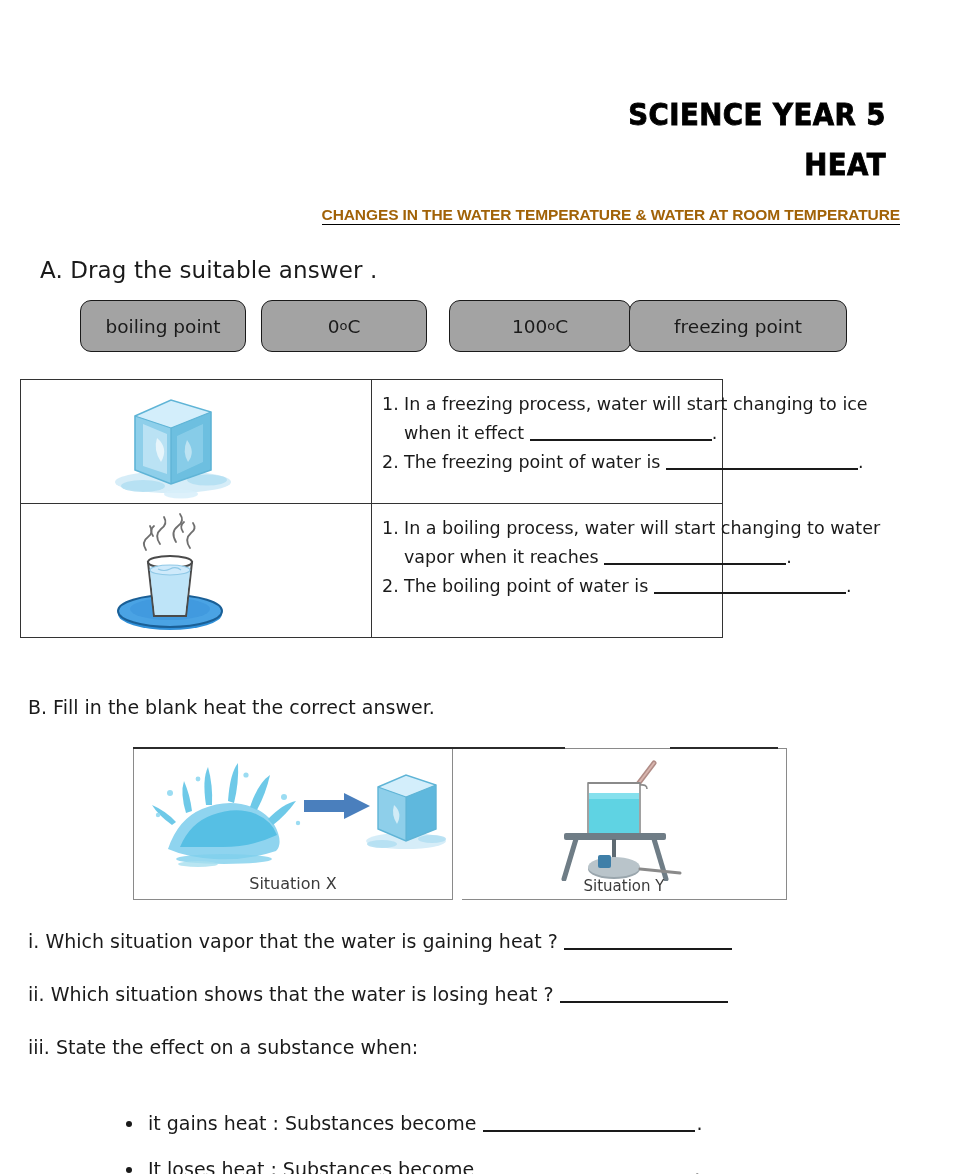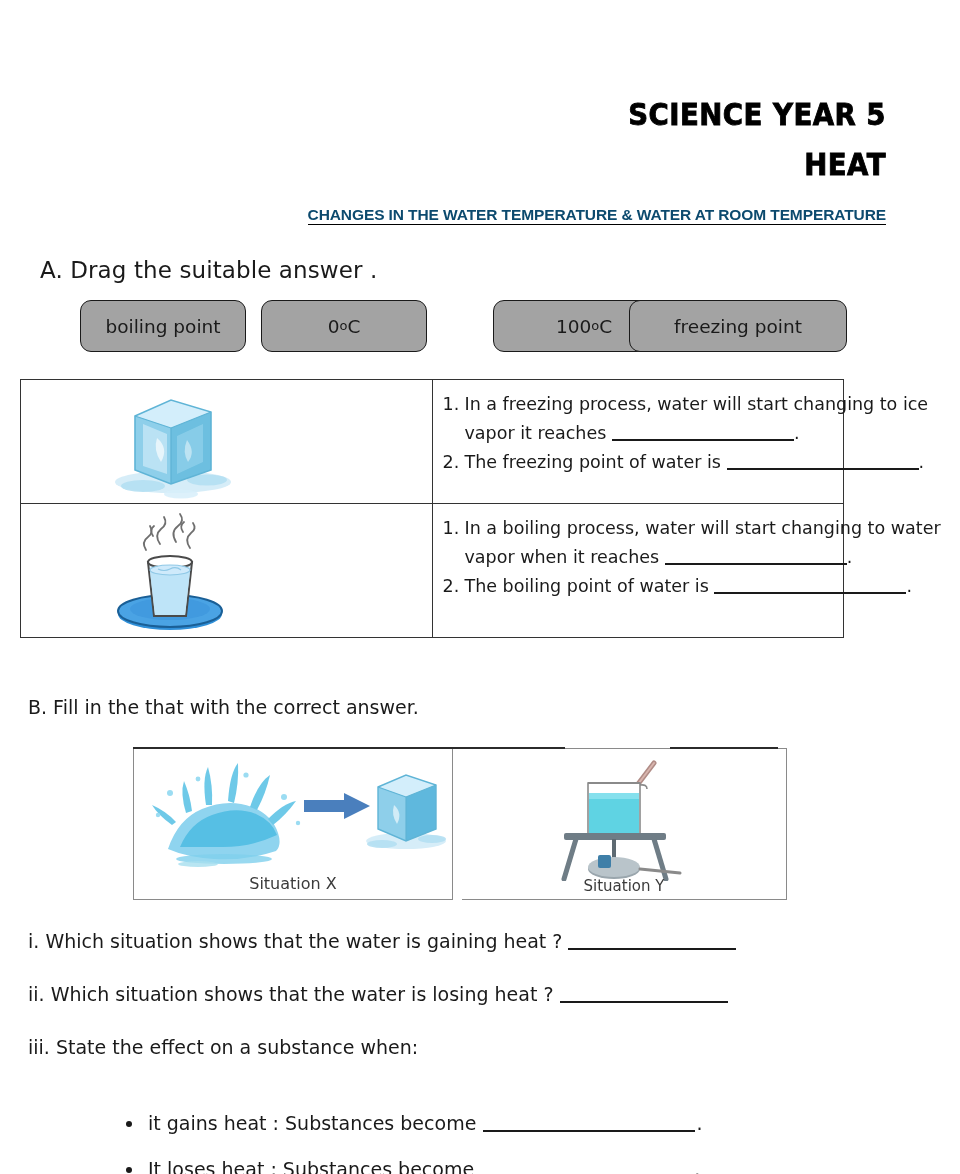--- a/index.html
+++ b/index.html
@@ -47,28 +47,28 @@
     font-size: 30px;
   }
   .title-sub {
     font-size: 30px;
     margin-top: 20px;
   }
 
   .subtitle {
     position: absolute;
     left: 0;
-    right: 74px;
+    right: 60px;
     top: 206px;
     text-align: right;
     font-family: "Liberation Sans", sans-serif;
     font-weight: bold;
     font-size: 15.5px;
     letter-spacing: -0.1px;
-    color: #0c4a6e;
+    color: #a16207;
   }
   .subtitle span {
     border-bottom: 1.6px solid #000;
     padding-bottom: 1px;
   }
 
   
   .sec-a-prompt {
     position: absolute;
     left: 40px;
@@ -96,30 +96,30 @@
     display: flex;
     align-items: center;
     justify-content: center;
     font-family: "DejaVu Sans", sans-serif;
     font-size: 18.5px;
     color: #1a1a1a;
     box-sizing: border-box;
   }
   .drag-box.b0 { left: 0px;   width: 166px; }
   .drag-box.b1 { left: 181px; width: 166px; }
-  .drag-box.b2 { left: 369px; width: 182px; margin-left: 44px; }
+  .drag-box.b2 { left: 369px; width: 182px; }
   .drag-box.b3 { left: 549px; width: 218px; }
   .deg { font-size: 13px; vertical-align: 0.42em; line-height: 0; }
 
   
   .tbl {
     position: absolute;
     left: 20px;
     top: 379px;
-    width: 824px;
+    width: 703px;
     border-collapse: collapse;
     table-layout: fixed;
   }
   .tbl td {
     border: 1.1px solid #333333;
     padding: 0;
     vertical-align: top;
   }
   .cell-img {
     width: 297px;
@@ -316,21 +316,21 @@
             <line x1="116" y1="30" x2="76" y2="46" stroke="#5fb4d6" stroke-width="1.3"></line>
           </svg>
         </div>
       </td>
       <td>
         <div class="cell-txt">
           <div class="qline">
             <span class="qnum">1.</span><span>In a freezing process, water will start changing to ice</span>
           </div>
           <div class="qline">
-            <span class="indent"></span><span>vapor it reaches</span>
+            <span class="indent"></span><span>when it effect</span>
             <span class="blank bl-short"></span><span>.</span>
           </div>
           <div class="qline">
             <span class="qnum">2.</span><span>The freezing point of water is</span>
             <span class="blank bl-med"></span><span>.</span>
           </div>
         </div>
       </td>
     </tr>
     <tr>
@@ -368,21 +368,21 @@
           <div class="qline">
             <span class="qnum">2.</span><span>The boiling point of water is</span>
             <span class="blank bl-med"></span><span>.</span>
           </div>
         </div>
       </td>
     </tr>
   </tbody>
     </table>
 
-  <div class="sec-b-prompt">B.  Fill in the that with the correct answer.</div>
+  <div class="sec-b-prompt">B.  Fill in the blank heat the correct answer.</div>
 
   <div class="sit-panel">
     <div class="sit-cell x">
       <svg style="position:absolute;left:12px;top:14px;" width="180" height="112" viewBox="0 0 180 112">
         <path d="M22,86 q10,-30 34,-40 q26,-11 50,-2 q20,8 26,26 q4,12 -2,18 q-30,10 -62,8 q-28,-2 -46,-10z" fill="#8fd4ef"></path>
         <path d="M34,84 q10,-24 32,-32 q24,-9 44,-1 q16,7 21,21 q-26,12 -54,12 q-26,0 -43,0z" fill="#56bfe4"></path>
         <g fill="#6ec9e8">
           <path d="M40,50 q-6,-20 -2,-32 q6,14 8,30z"></path>
           <path d="M60,42 q-4,-26 2,-38 q5,18 4,38z"></path>
           <path d="M82,38 q2,-28 10,-38 q1,20 -4,40z"></path>
@@ -444,21 +444,21 @@
       </svg>
       <div class="sit-label y-lab">Situation Y</div>
     </div>
 
     <div class="top-seg s1"></div>
     <div class="top-seg s2"></div>
   </div>
 
   <div class="qrow q-i">
     <span>i.</span>
-    <span>Which situation shows that the water is gaining heat ?</span><span class="bl-ans"></span>
+    <span>Which situation vapor that the water is gaining heat ?</span><span class="bl-ans"></span>
   </div>
 
   <div class="qrow q-ii">
     <span>ii.</span>
     <span>Which situation shows that the water is losing heat ?</span><span class="bl-ans"></span>
   </div>
 
   <div class="qrow q-iii">
     <span>iii.</span>
     <span>State the effect on a substance when:</span>

